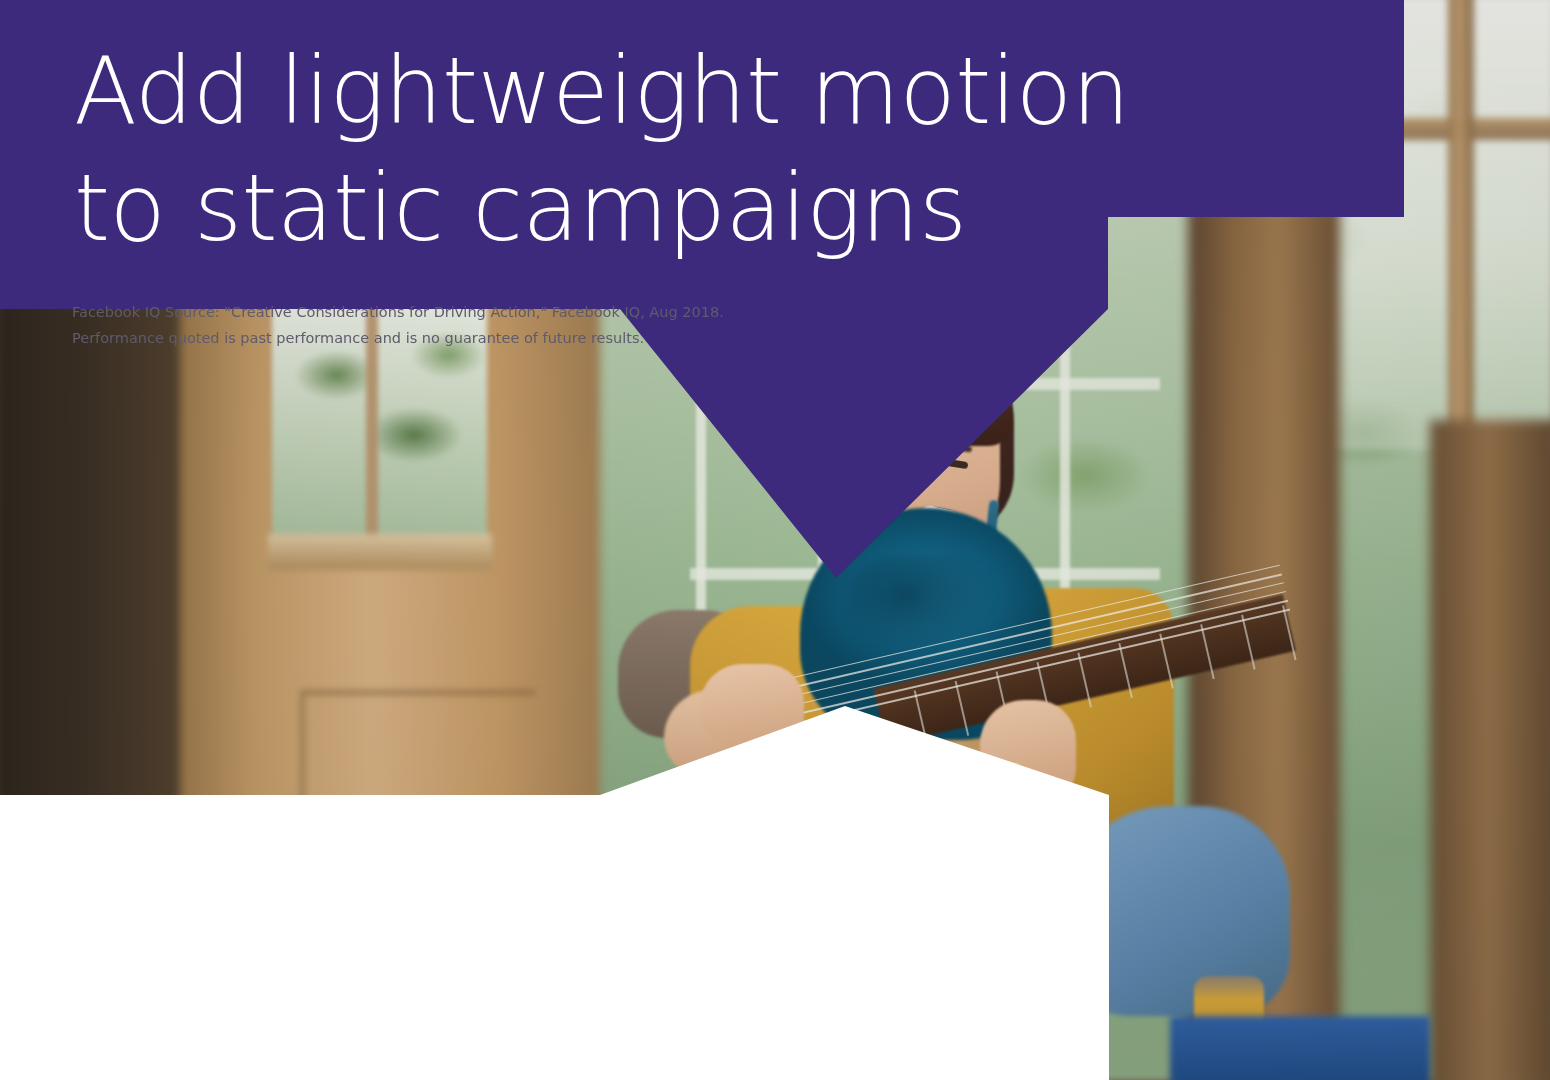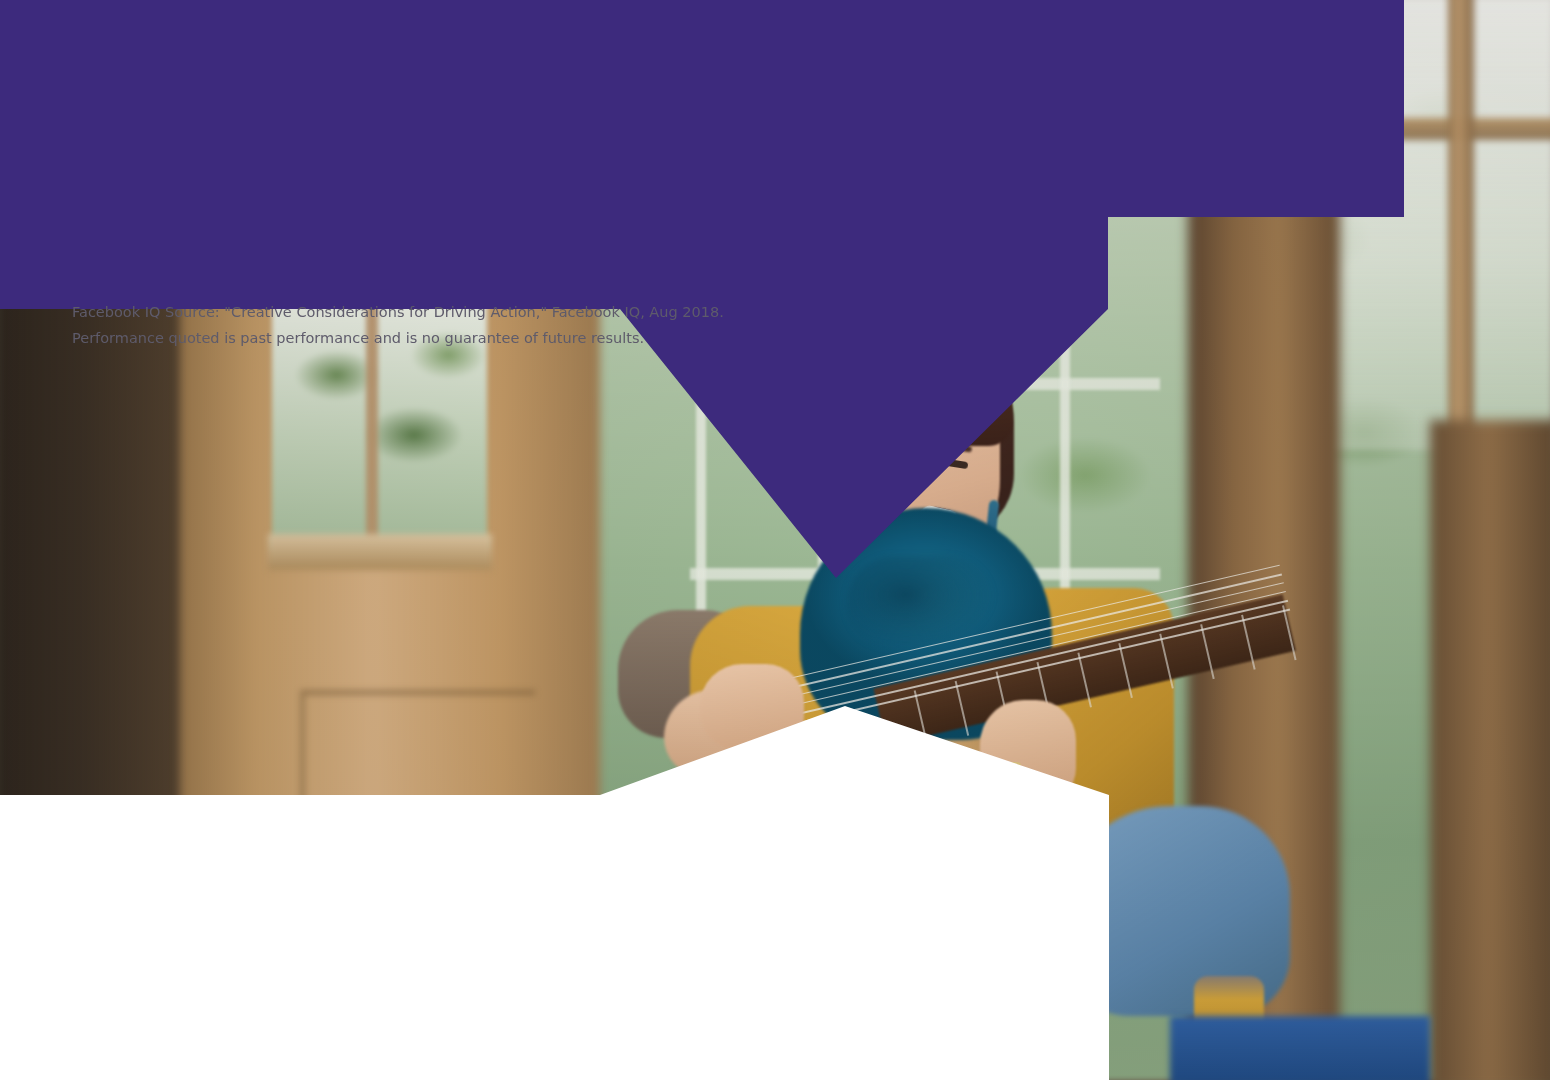--- a/index.html
+++ b/index.html
@@ -446,20 +446,22 @@
       <div class="gtr-ring"></div>
       <div class="gtr-hand-strum"></div>
     </div>
 
     <div class="photo-soften"></div>
   </div>
 
   <div class="header-bubble">
     <div class="header-bubble-fill"></div>
   </div>
+  <h1 class="header-title">Add lightweight motion
+to static campaigns</h1>
 
   <div class="caption-panel"></div>
 
 
   <p class="caption-footnote">Facebook IQ Source: "Creative Considerations for Driving Action," Facebook IQ, Aug 2018.
 Performance quoted is past performance and is no guarantee of future results.</p>
 
 </div>
 
 </body></html>

